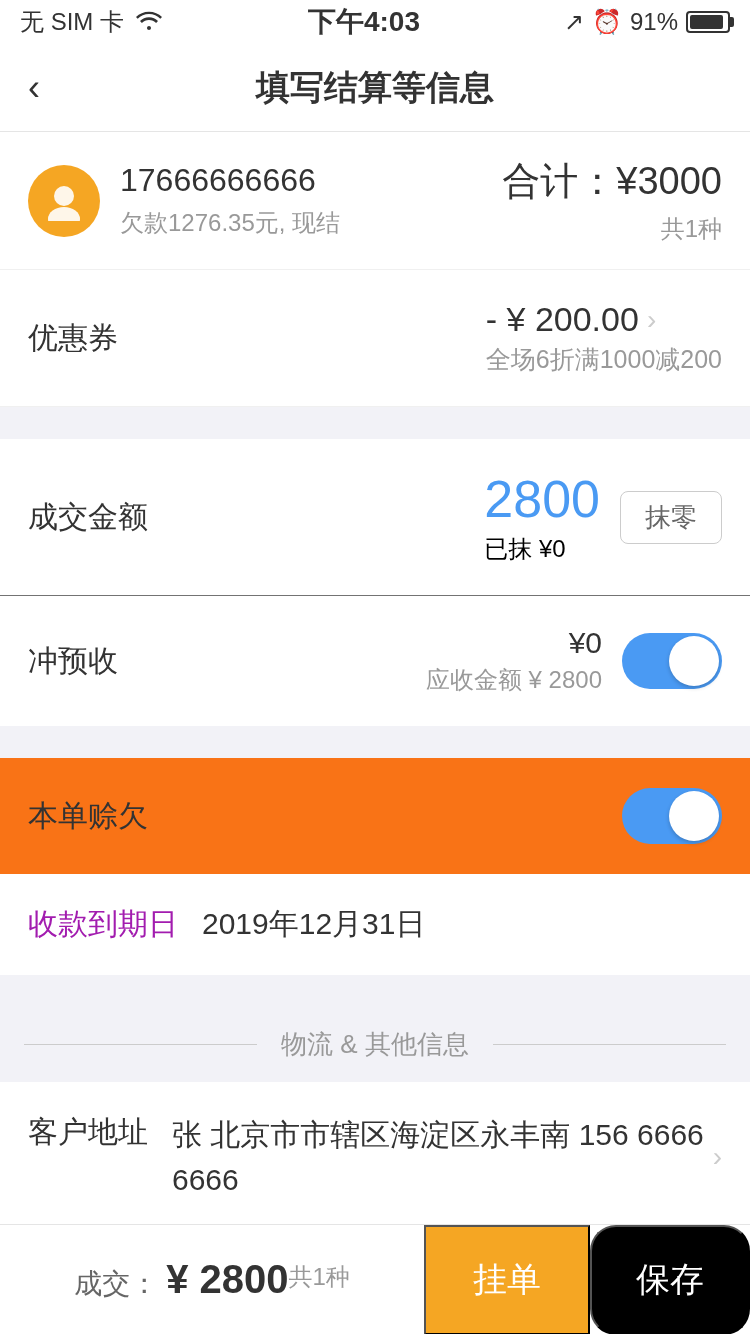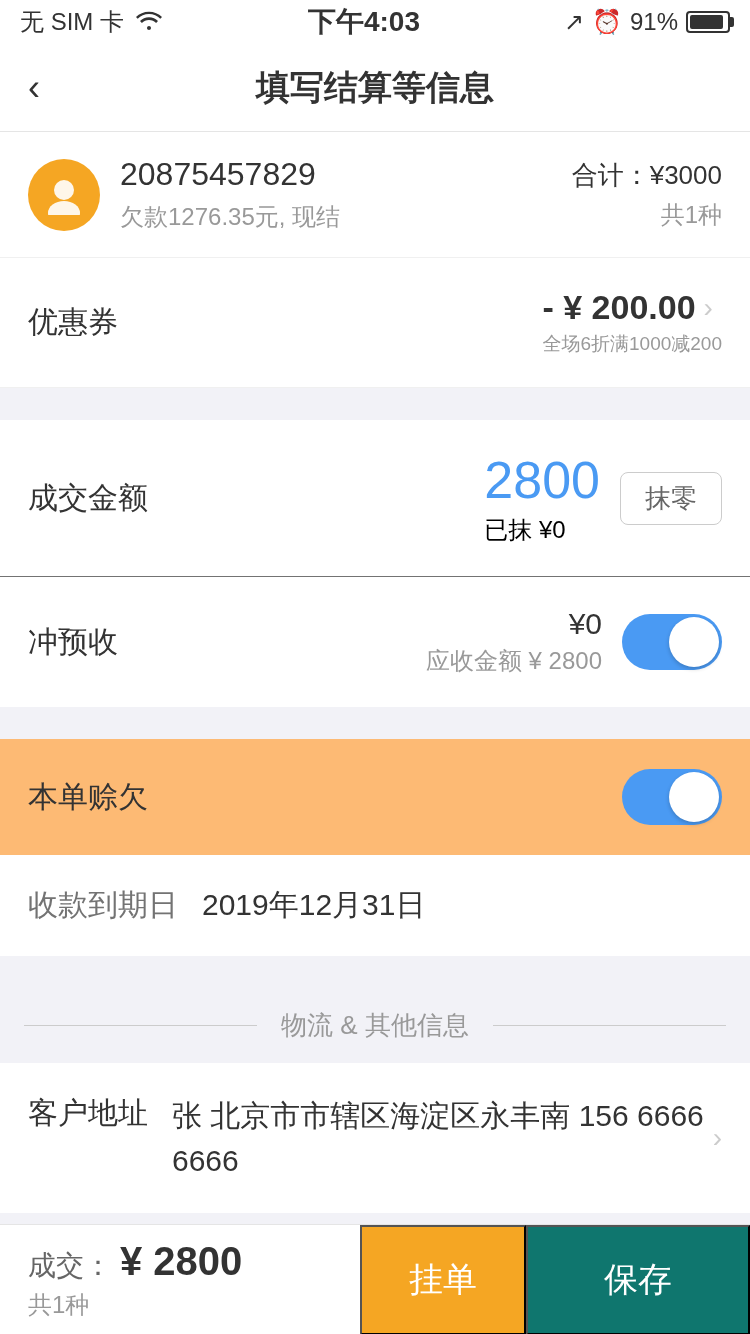--- a/index.html
+++ b/index.html
@@ -81,35 +81,35 @@
     .customer-left { display: flex; align-items: center; gap: 20px; }
     .avatar {
       width: 72px; height: 72px; border-radius: 50%; background: #f5a623;
       display: flex; align-items: center; justify-content: center;
       color: #fff; font-size: 32px; flex-shrink: 0;
     }
     .customer-info { display: flex; flex-direction: column; gap: 8px; }
     .customer-phone { font-size: 32px; font-weight: 500; color: #333; }
     .customer-sub { font-size: 24px; color: #999; }
     .customer-right { text-align: right; }
-    .total-amount { font-size: 26px; font-weight: 500; color: #333; }
+    .total-amount { font-size: 38px; font-weight: 500; color: #333; }
     .total-count { font-size: 24px; color: #999; margin-top: 6px; }
 
     
     .coupon-row {
       background: #fff;
       padding: 30px 28px;
       display: flex;
       align-items: center;
       justify-content: space-between;
       border-bottom: 1px solid #f0f0f0;
     }
     .coupon-label { font-size: 30px; color: #333; }
-    .coupon-amount { font-size: 34px; color: #333; font-weight: 700; }
-    .coupon-detail { font-size: 19px; color: #999; text-align: right; margin-top: 4px; }
+    .coupon-amount { font-size: 34px; color: #333; font-weight: 400; }
+    .coupon-detail { font-size: 25px; color: #999; text-align: right; margin-top: 4px; }
     .coupon-right-block { text-align: right; }
     .chevron-right { color: #ccc; font-size: 28px; }
 
     
     .divider-gray { height: 16px; background: #f2f2f7; }
 
     
     .form-row {
       background: #fff;
       padding: 30px 28px;
@@ -149,35 +149,35 @@
       justify-content: space-between;
       gap: 40px;
     }
     .precollect-right { display: flex; align-items: center; gap: 20px; }
     .precollect-values { text-align: right; }
     .precollect-amount { font-size: 30px; color: #333; }
     .precollect-sub { font-size: 24px; color: #999; margin-top: 4px; }
 
     
     .debt-row {
-      background: #fdba74;
+      background: #f97316;
       padding: 30px 28px;
       display: flex;
       align-items: center;
       justify-content: space-between;
     }
 
     
     .date-row {
       background: #fff;
       padding: 30px 28px;
       display: flex;
       align-items: center;
     }
-    .date-label { font-size: 30px; color: #737373; margin-right: 24px; }
+    .date-label { font-size: 30px; color: #a21caf; margin-right: 24px; }
     .date-value { font-size: 30px; color: #333; }
 
     
     .section-title-row {
       background: #f2f2f7;
       padding: 20px 0;
       display: flex;
       align-items: center;
       justify-content: center;
     }
@@ -213,36 +213,35 @@
       height: 110px;
       background: #fff;
       display: flex;
       align-items: center;
       border-top: 1px solid #e5e5e5;
     }
     .bottom-summary {
       flex: 1;
       padding: 0 28px;
       display: flex;
-      flex-direction: column;
       justify-content: center;
     }
     .bottom-summary-top { display: flex; align-items: baseline; gap: 8px; }
     .bottom-label { font-size: 28px; color: #666; }
     .bottom-amount { font-size: 40px; font-weight: 600; color: #333; }
     .bottom-sub { font-size: 24px; color: #999; margin-top: 4px; }
     .btn-pending {
       width: 166px; height: 110px; background: #f5a623;
       display: flex; align-items: center; justify-content: center;
       font-size: 34px; font-weight: 500; color: #fff; cursor: pointer;
     }
     .btn-save {
-      width: 224px; height: 110px; background: #0f766e;
+      width: 160px; height: 110px; background: #000000;
       display: flex; align-items: center; justify-content: center;
-      font-size: 34px; font-weight: 500; color: #fff; cursor: pointer;
+      font-size: 34px; font-weight: 500; color: #fff; cursor: pointer; border-radius: 26px;
     }
   </style>
 </head>
 <body>
 
 <div class="status-bar">
   <div class="status-left">
     <span>无 SIM 卡</span>
     <span>
       <svg width="30" height="22" viewBox="0 0 30 22" fill="none">
@@ -273,21 +272,21 @@
 <div class="section">
   <div class="customer-row">
     <div class="customer-left">
       <div class="avatar">
         <svg width="40" height="40" viewBox="0 0 40 40">
           <circle cx="20" cy="15" r="10" fill="#fff" opacity="0.9"></circle>
           <ellipse cx="20" cy="38" rx="16" ry="12" fill="#fff" opacity="0.9"></ellipse>
         </svg>
       </div>
       <div class="customer-info">
-        <div class="customer-phone">20875457829</div>
+        <div class="customer-phone">17666666666</div>
         <div class="customer-sub">欠款1276.35元, 现结</div>
       </div>
     </div>
     <div class="customer-right">
       <div class="total-amount">合计：¥3000</div>
       <div class="total-count">共1种</div>
     </div>
   </div>
 
   <div class="coupon-row">

